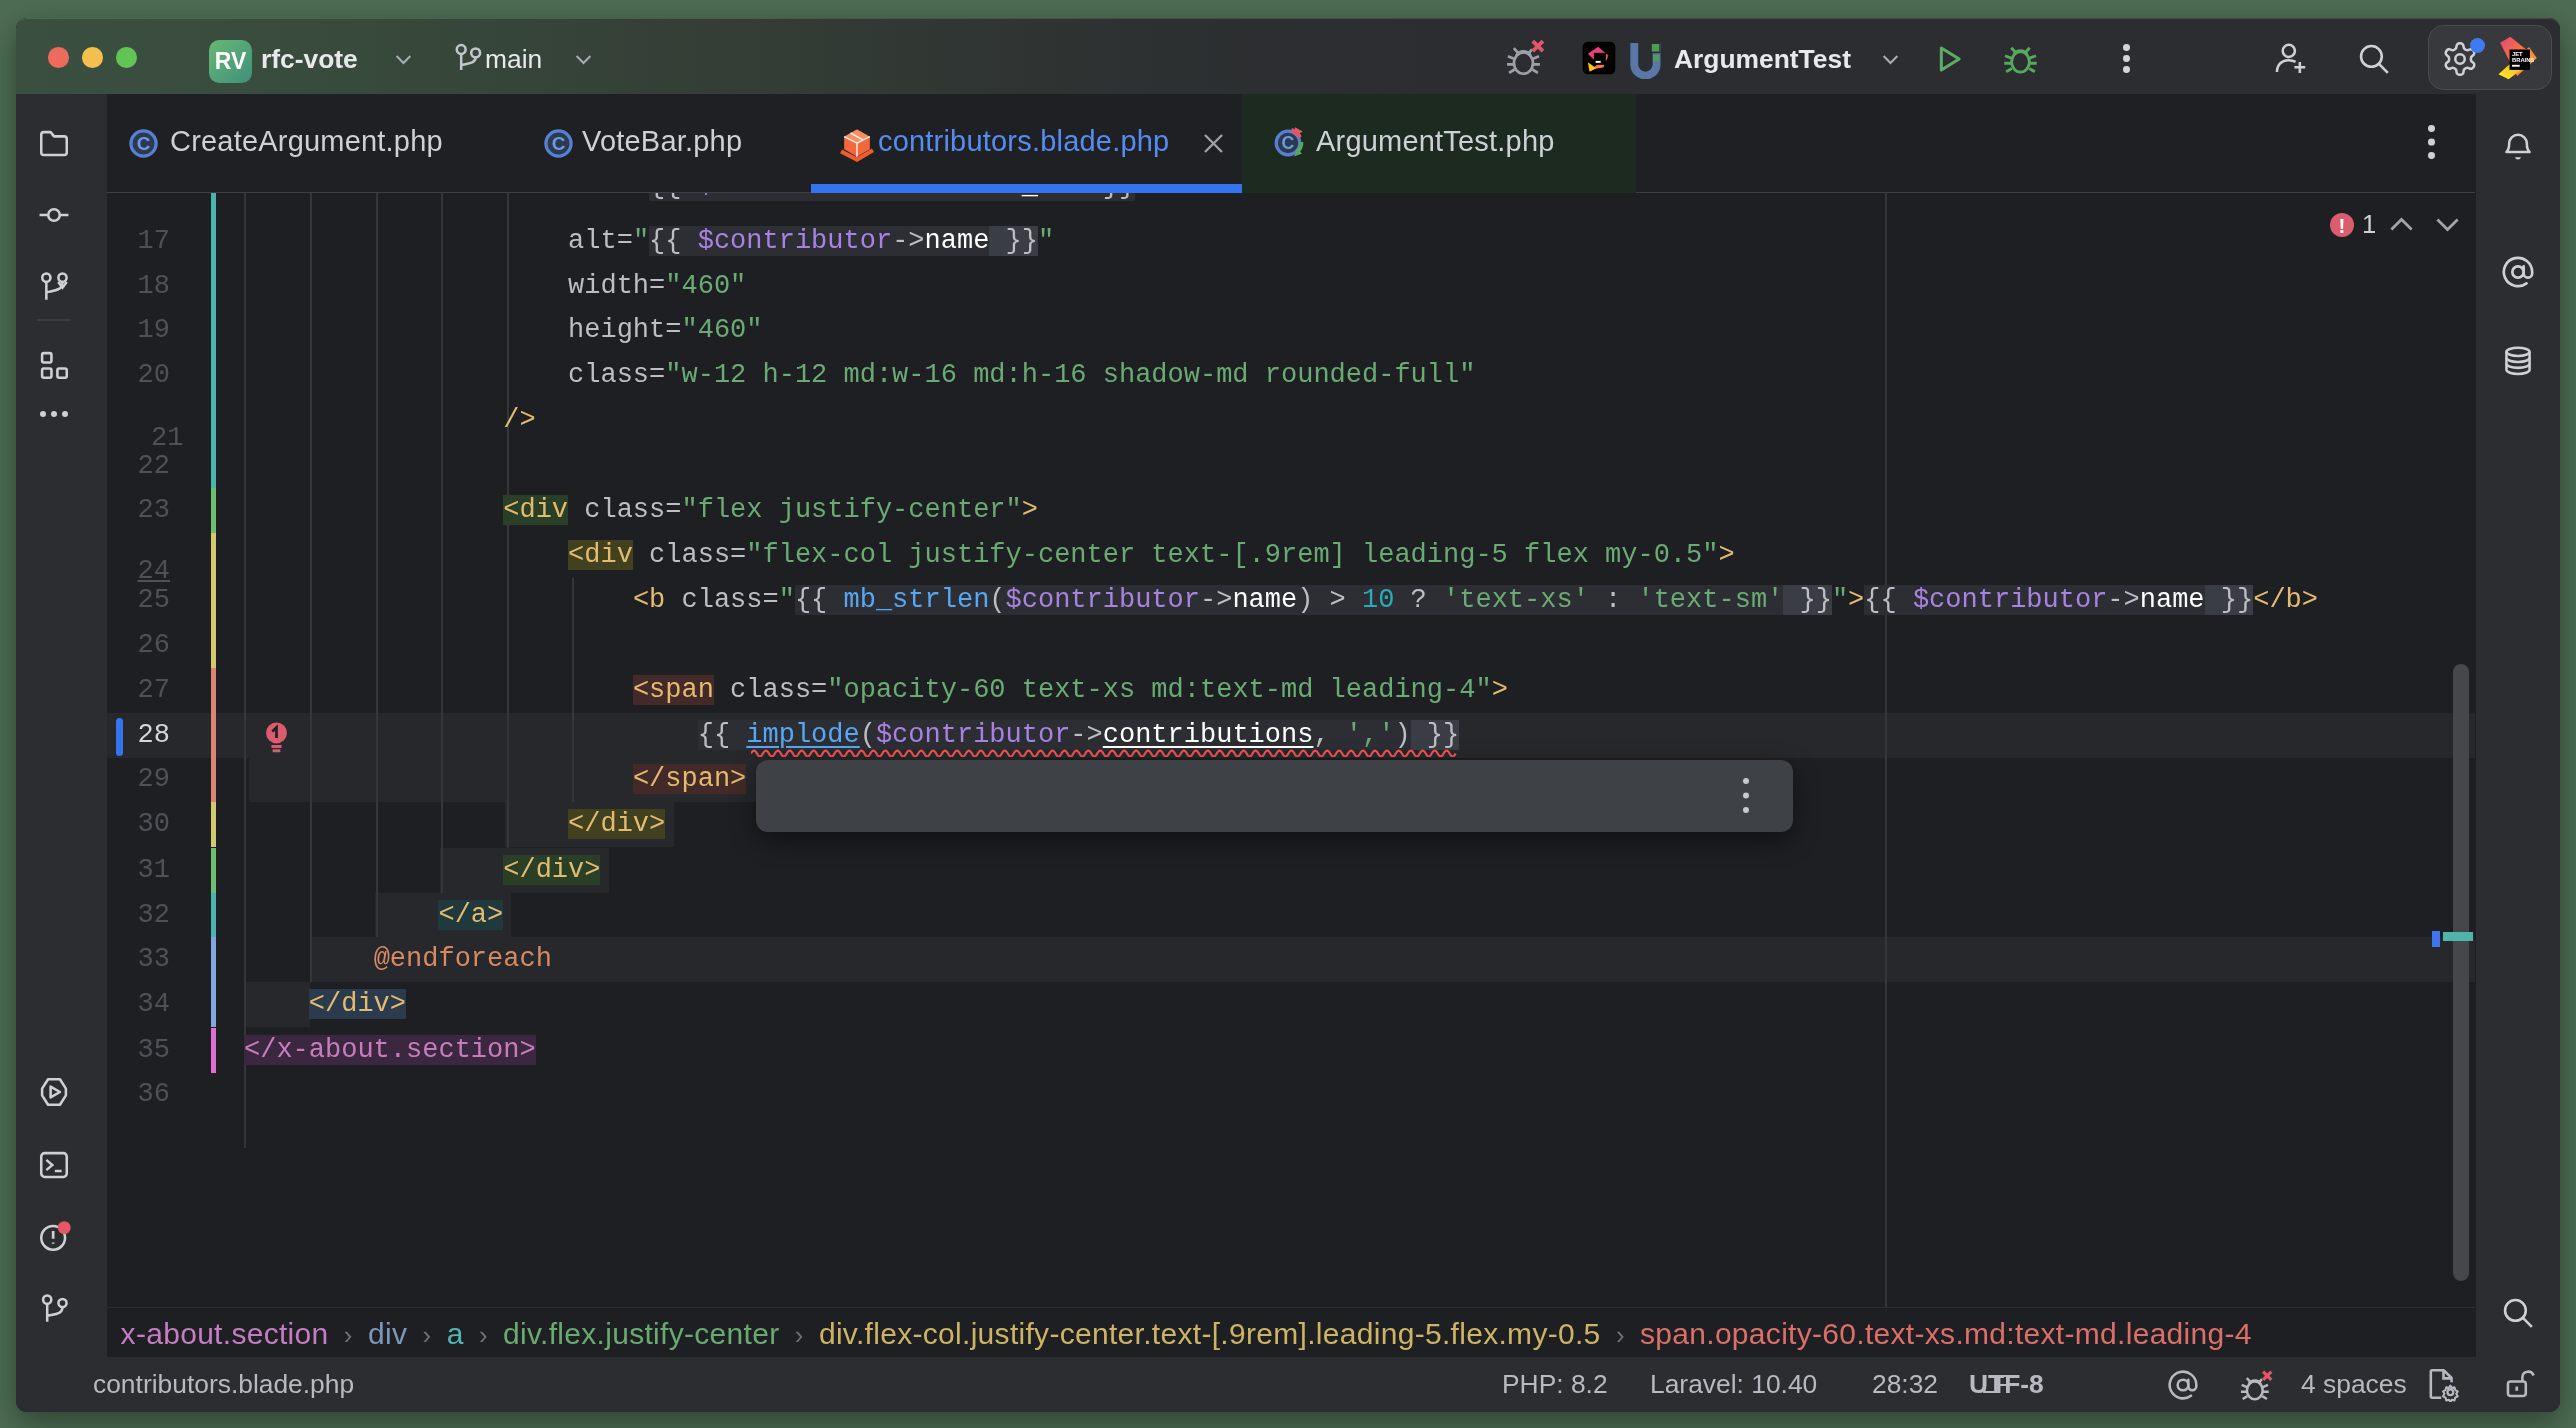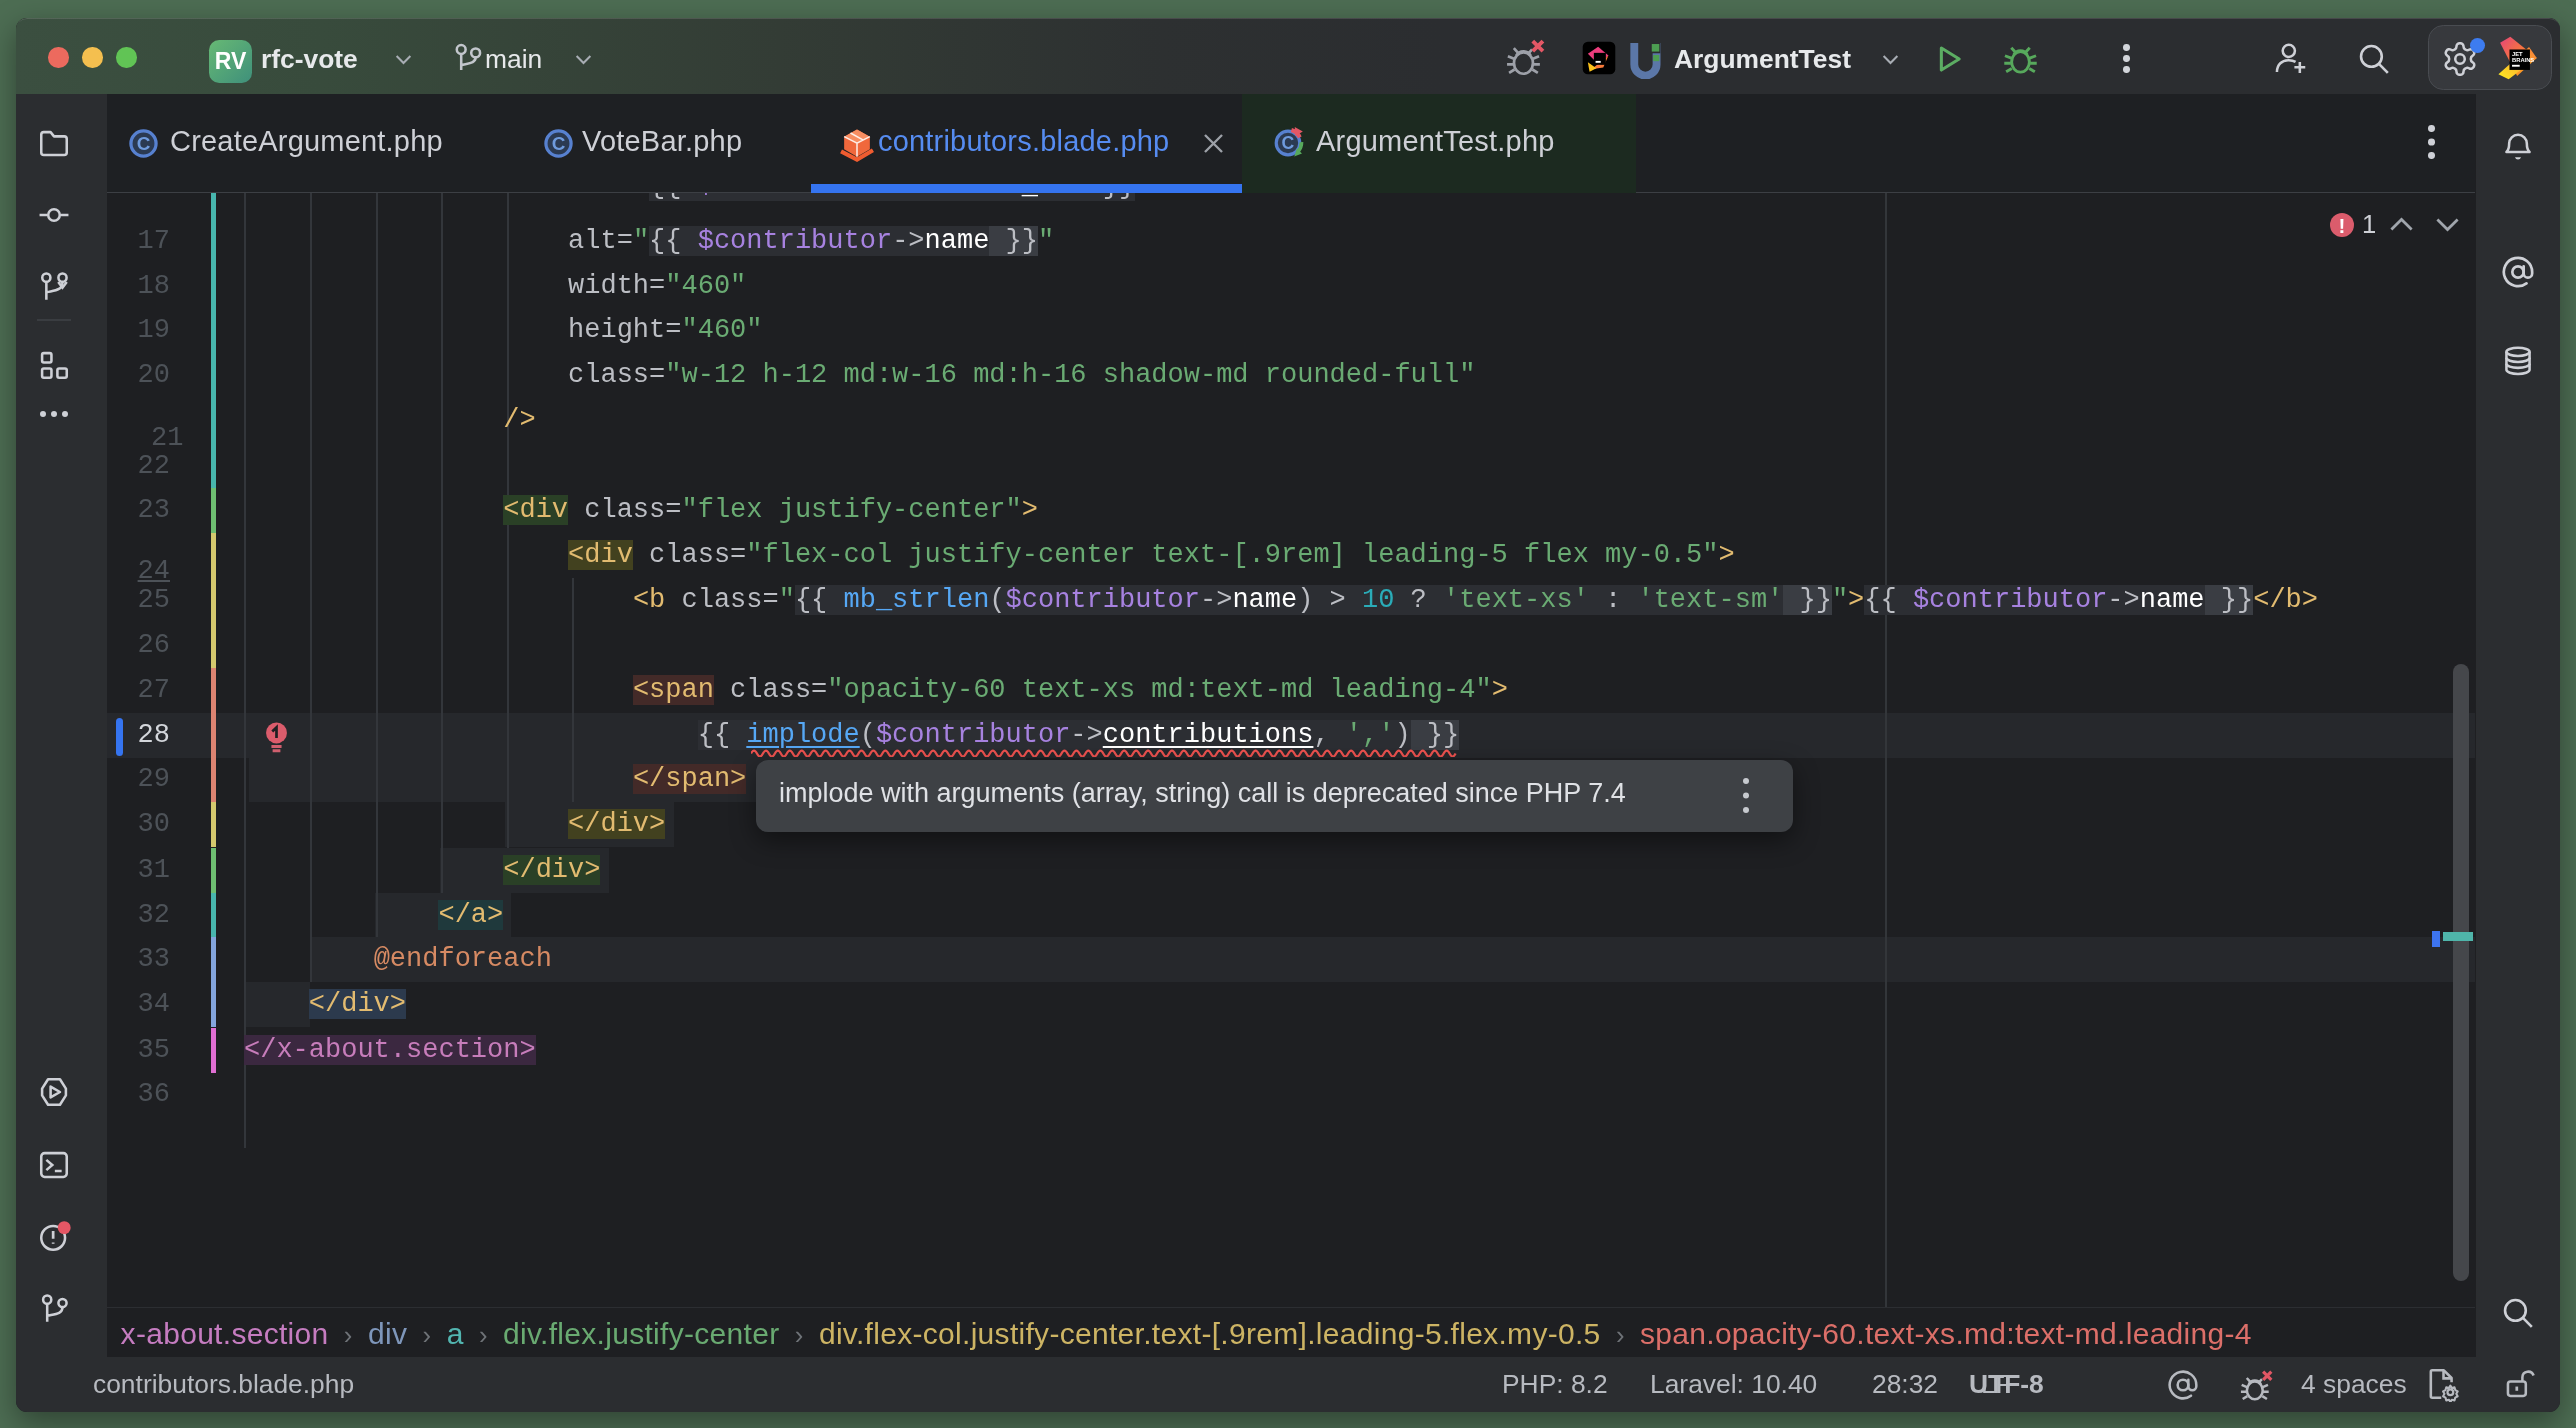--- a/index.html
+++ b/index.html
@@ -355,21 +355,20 @@
       </svg>
     <svg class="abs" style="left:2327px;top:22px;" width="27" height="19" viewBox="0 0 16 11">
         <path d="M2 2.5 L8 8.5 L14 2.5" stroke="#a0a5ac" stroke-width="1.6" fill="none"></path>
       </svg>
 
     <div class="abs" style="left:2346px;top:471px;width:16px;height:617px;border-radius:8.5px;background:#45474b;"></div>
     <div class="abs" style="left:2325px;top:738px;width:7.7px;height:16px;background:#3d74f0;"></div>
     <div class="abs" style="left:2336px;top:739px;width:30px;height:9.4px;background:#4fb5aa;"></div>
 
     <div class="abs" style="left:649px;top:567px;width:1037px;height:72px;border-radius:12px;background:#3e4145;box-shadow:0 8.5px 25.6px rgba(0,0,0,.45);">
-      <div class="abs" style="left:23px;top:18px;font-size:27px;color:#dfe1e5;white-space:nowrap;">implode with arguments (array, string) call is deprecated since PHP 7.4</div>
       <div class="abs" style="left:987px;top:18px;width:6px;height:6px;border-radius:50%;background:#c6c9ce;box-shadow:0 14.5px #c6c9ce,0 29px #c6c9ce;"></div>
     </div>
   </div>
 
   <div class="crumbs">
     <div class="abs" style="left:13.6px;top:8.5px;white-space:nowrap;letter-spacing:0.3px;">
       <span style="color:#c57cc0;">x-about.section</span><span class="sep">›</span><span style="color:#7e96ba;">div</span><span class="sep">›</span><span style="color:#52b5b0;">a</span><span class="sep">›</span><span style="color:#69aa71;">div.flex.justify-center</span><span class="sep">›</span><span style="color:#cdb464;">div.flex-col.justify-center.text-[.9rem].leading-5.flex.my-0.5</span><span class="sep">›</span><span style="color:#dc6f69;">span.opacity-60.text-xs.md:text-md.leading-4</span>
     </div>
   </div>
   <div class="status">

